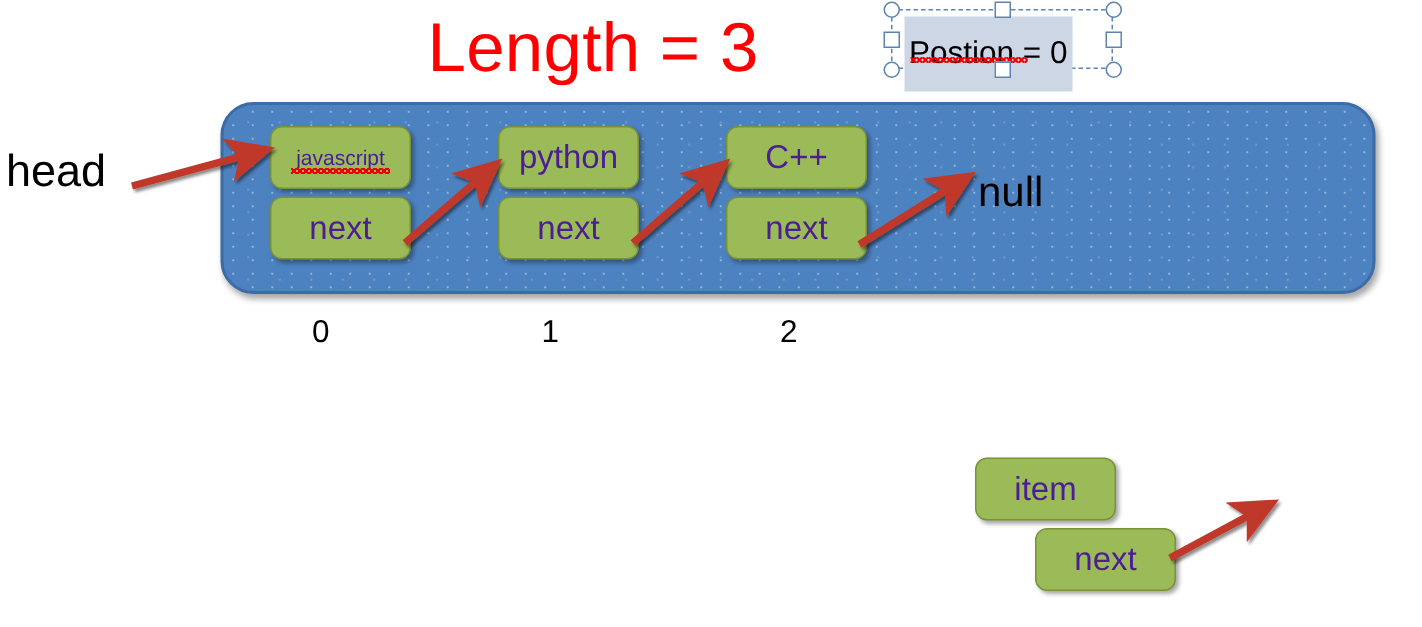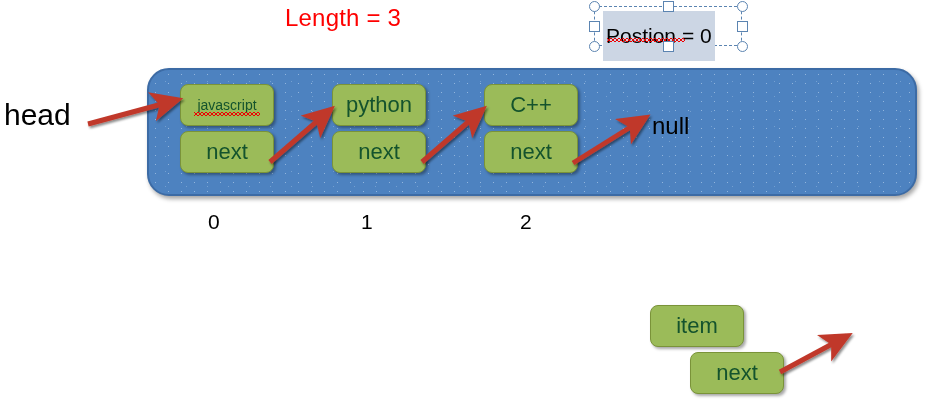--- a/index.html
+++ b/index.html
@@ -4,21 +4,21 @@
 <style>
   html,body{margin:0;padding:0;background:#ffffff;}
   body{width:948px;height:418px;position:relative;overflow:hidden;
        font-family:"Liberation Sans","DejaVu Sans",sans-serif;}
 
   .abs{position:absolute;}
 
   
   #title-length{
     left:285px; top:4px;
-    font-size:24px; color:#fe0000; white-space:nowrap;
+    font-size:46px; color:#fe0000; white-space:nowrap;
     letter-spacing:.2px;
   }
 
   
   #position-textbox-wrap{ left:594px; top:6px; width:148px; height:40px; }
   #position-textbox-border{
     position:absolute; left:0; top:0; right:0; bottom:0;
     border:1px dashed #5b84b1;
   }
   #position-text{
@@ -57,21 +57,21 @@
 
   
   .cell{
     position:absolute;
     width:92px; height:40px;
     background:#9bbb59;
     border:1px solid #7a9339;
     border-radius:8px;
     box-shadow:2px 2px 3px rgba(0,0,0,.35);
     display:flex; align-items:center; justify-content:center;
-    color:#14532d; font-size:22px;
+    color:#4c1d95; font-size:22px;
   }
   .cell.small-label{font-size:14px;}
   .cell .squig{
     position:absolute; left:50%; transform:translateX(-50%);
     bottom:9px; width:66px; height:4px;
     background-image:
       linear-gradient(45deg,transparent 40%,#e00 40%,#e00 60%,transparent 60%),
       linear-gradient(-45deg,transparent 40%,#e00 40%,#e00 60%,transparent 60%);
     background-size:4px 4px;
   }
@@ -125,21 +125,21 @@
     <span>next</span>
   </div>
 
   <div class="cell" style="left:335px; top:14px;">
     <span>C++</span>
   </div>
   <div class="cell" style="left:335px; top:61px;">
     <span>next</span>
   </div>
 
-  <div class="abs" style="left:503px; top:42px; font-size:24px; color:#000;">null</div>
+  <div class="abs" style="left:503px; top:42px; font-size:28px; color:#000;">null</div>
 </div>
 
 <div class="idx" style="left:208px; top:210px;">0</div>
 <div class="idx" style="left:361px; top:210px;">1</div>
 <div class="idx" style="left:520px; top:210px;">2</div>
 
 <div class="cell" style="left:650px; top:305px;">
   <span>item</span>
 </div>
 <div class="cell" style="left:690px; top:352px;">

